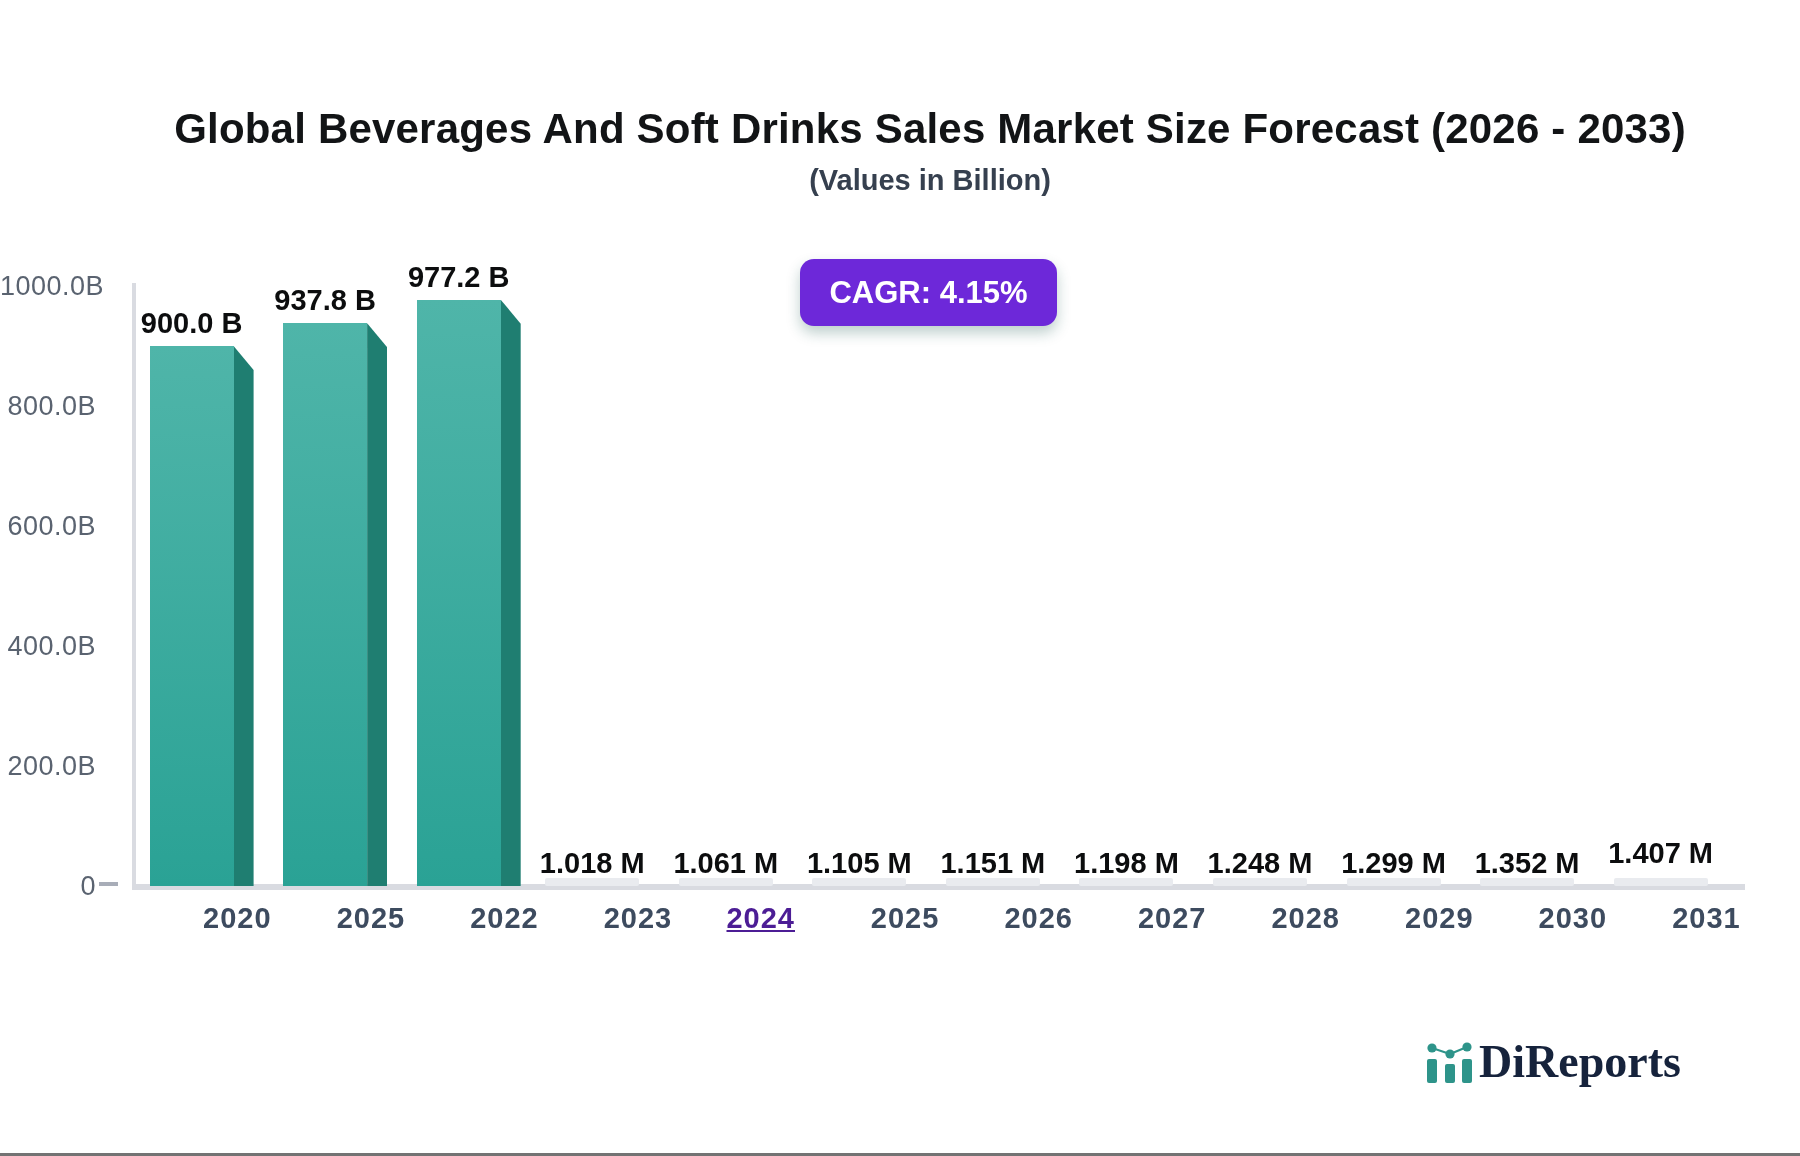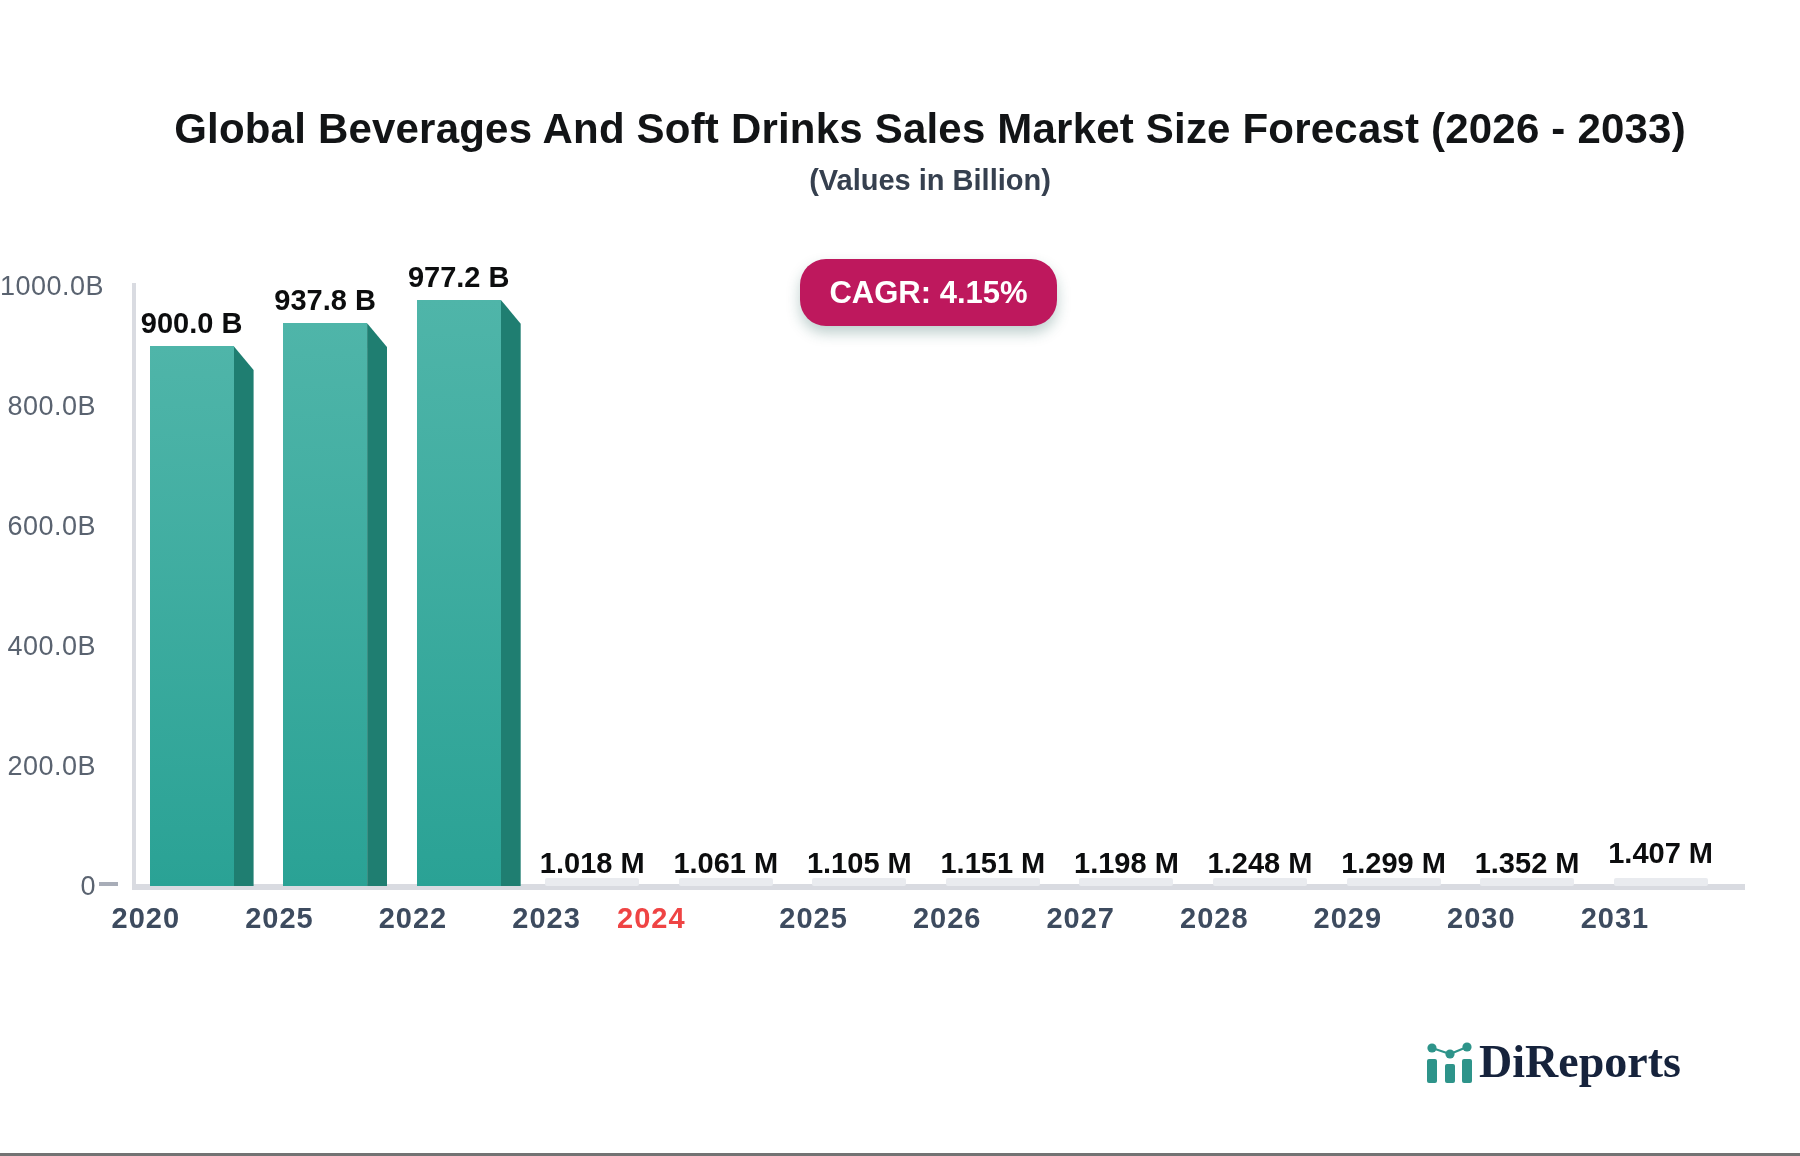--- a/index.html
+++ b/index.html
@@ -18,37 +18,37 @@
   .y-axis-line{position:absolute;left:132px;top:283px;width:4px;height:607px;}
   .x-axis-line{position:absolute;left:133px;top:884px;width:1612px;height:6px;}
   .zero-tick{position:absolute;left:99px;top:882px;width:19px;height:4px;background:#a8adb8;}
   .ytick{position:absolute;left:0;width:96px;text-align:right;font-size:27px;
          line-height:30px;letter-spacing:.5px;}
   .bar-front{position:absolute;}
   .bar-side{position:absolute;clip-path:polygon(0 0,100% 24px,100% 100%,0 100%);}
   .bar-label{position:absolute;width:220px;text-align:center;font-size:29px;
              font-weight:600;line-height:34px;}
   .flat-bar{position:absolute;height:8px;border-radius:2px;}
-  .xlabel{position:absolute;width:160px;text-align:left;font-size:29px;
+  .xlabel{position:absolute;width:160px;text-align:right;font-size:29px;
           font-weight:600;letter-spacing:1px;}
   .logo{position:absolute;left:1427px;top:1036px;display:flex;align-items:flex-start;}
   .logo-icon{width:46px;height:42px;margin-top:6px;}
   .logo-text{font-family:"Liberation Serif","DejaVu Serif",serif;font-weight:700;
              font-size:46px;line-height:52px;color:#16233c;margin-left:6px;}
 </style>
 </head>
 <body>
 
 <div class="stage">
 
   <div class="chart-title">Global Beverages And Soft Drinks Sales Market Size Forecast (2026 - 2033)</div>
 
   <div class="chart-subtitle">(Values in Billion)</div>
 
-  <div class="cagr-badge" style="background: #be185d; border-radius: 26px;">CAGR: 4.15%</div>
+  <div class="cagr-badge" style="background: #6d28d9;">CAGR: 4.15%</div>
 
   <div class="y-axis-line" style="background: rgb(217, 219, 225);"></div>
   <div class="x-axis-line" style="background: rgb(217, 219, 225);"></div>
   <div class="zero-tick"></div>
 
   <div id="plot">
       <div class="ytick" style="top: 271px; color: rgb(90, 99, 112);">1000.0B</div>
       <div class="ytick" style="top: 391px; color: rgb(90, 99, 112);">800.0B</div>
       <div class="ytick" style="top: 511px; color: rgb(90, 99, 112);">600.0B</div>
       <div class="ytick" style="top: 631px; color: rgb(90, 99, 112);">400.0B</div>
@@ -64,21 +64,21 @@
       <div class="xlabel" style="left: 245.15px; top: 902px; color: rgb(61, 75, 95);">2025</div>
       <div class="bar-front" style="left: 416.7px; top: 299.68px; width: 84px; height: 586.32px; background: linear-gradient(rgb(79, 181, 169), rgb(42, 162, 149));"></div>
       <div class="bar-side" style="left: 500.7px; top: 299.68px; width: 20px; height: 586.32px; background: rgb(31, 126, 113);"></div>
       <div class="bar-label" style="left: 348.7px; top: 259.68px; color: rgb(12, 13, 14);">977.2 B</div>
       <div class="xlabel" style="left: 378.7px; top: 902px; color: rgb(61, 75, 95);">2022</div>
       <div class="flat-bar" style="left: 545.25px; top: 878px; width: 94px; background: rgb(233, 235, 239);"></div>
       <div class="bar-label" style="left: 482.25px; top: 846px; color: rgb(12, 13, 14);">1.018 M</div>
       <div class="xlabel" style="left: 512.25px; top: 902px; color: rgb(61, 75, 95);">2023</div>
       <div class="flat-bar" style="left: 678.8px; top: 878px; width: 94px; background: rgb(233, 235, 239);"></div>
       <div class="bar-label" style="left: 615.8px; top: 846px; color: rgb(12, 13, 14);">1.061 M</div>
-      <div class="xlabel" style="left: 617px; top: 902px; color: #ef4444;">2024</div>
+      <div class="xlabel" style="left: 635px; top: 902px; color: #4c1d95; text-decoration: underline;">2024</div>
       <div class="flat-bar" style="left: 812.35px; top: 878px; width: 94px; background: rgb(233, 235, 239);"></div>
       <div class="bar-label" style="left: 749.35px; top: 846px; color: rgb(12, 13, 14);">1.105 M</div>
       <div class="xlabel" style="left: 779.35px; top: 902px; color: rgb(61, 75, 95);">2025</div>
       <div class="flat-bar" style="left: 945.9px; top: 878px; width: 94px; background: rgb(233, 235, 239);"></div>
       <div class="bar-label" style="left: 882.9px; top: 846px; color: rgb(12, 13, 14);">1.151 M</div>
       <div class="xlabel" style="left: 912.9px; top: 902px; color: rgb(61, 75, 95);">2026</div>
       <div class="flat-bar" style="left: 1079.45px; top: 878px; width: 94px; background: rgb(233, 235, 239);"></div>
       <div class="bar-label" style="left: 1016.45px; top: 846px; color: rgb(12, 13, 14);">1.198 M</div>
       <div class="xlabel" style="left: 1046.45px; top: 902px; color: rgb(61, 75, 95);">2027</div>
       <div class="flat-bar" style="left: 1213px; top: 878px; width: 94px; background: rgb(233, 235, 239);"></div>

